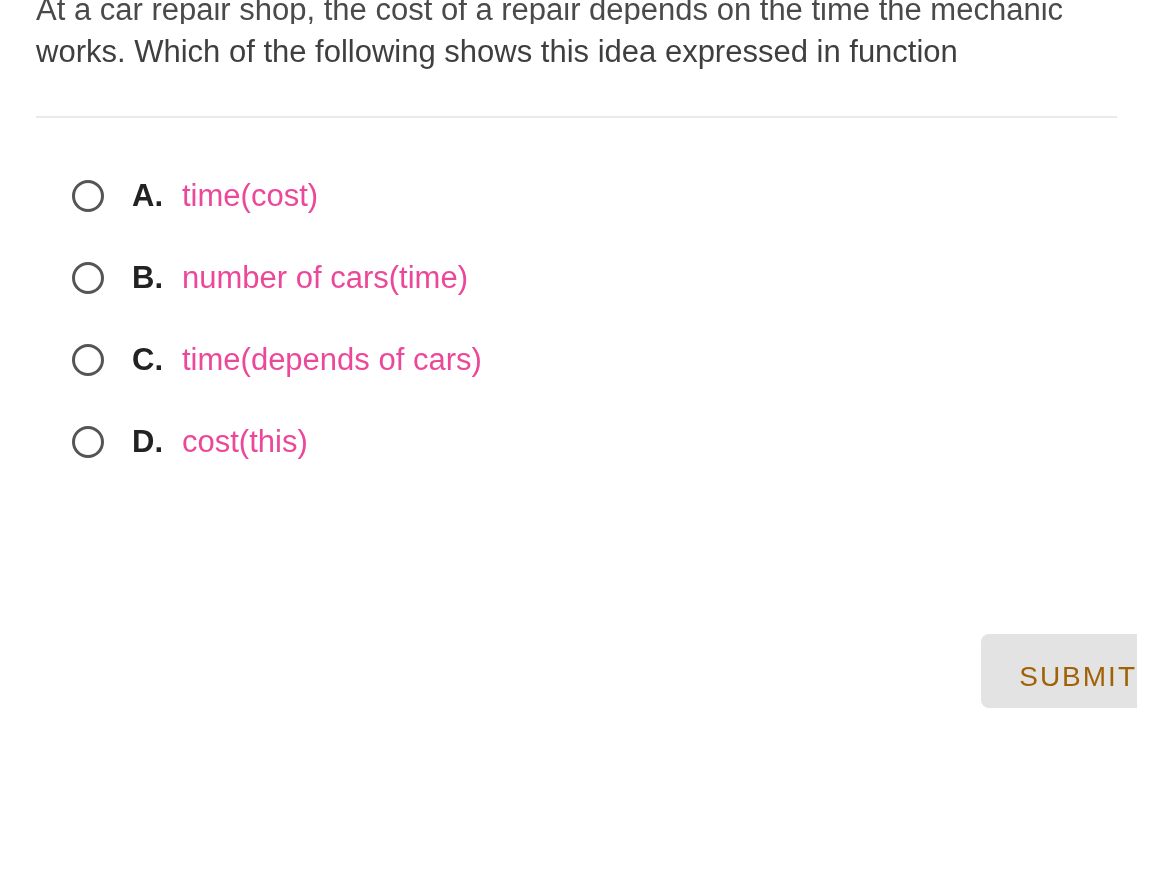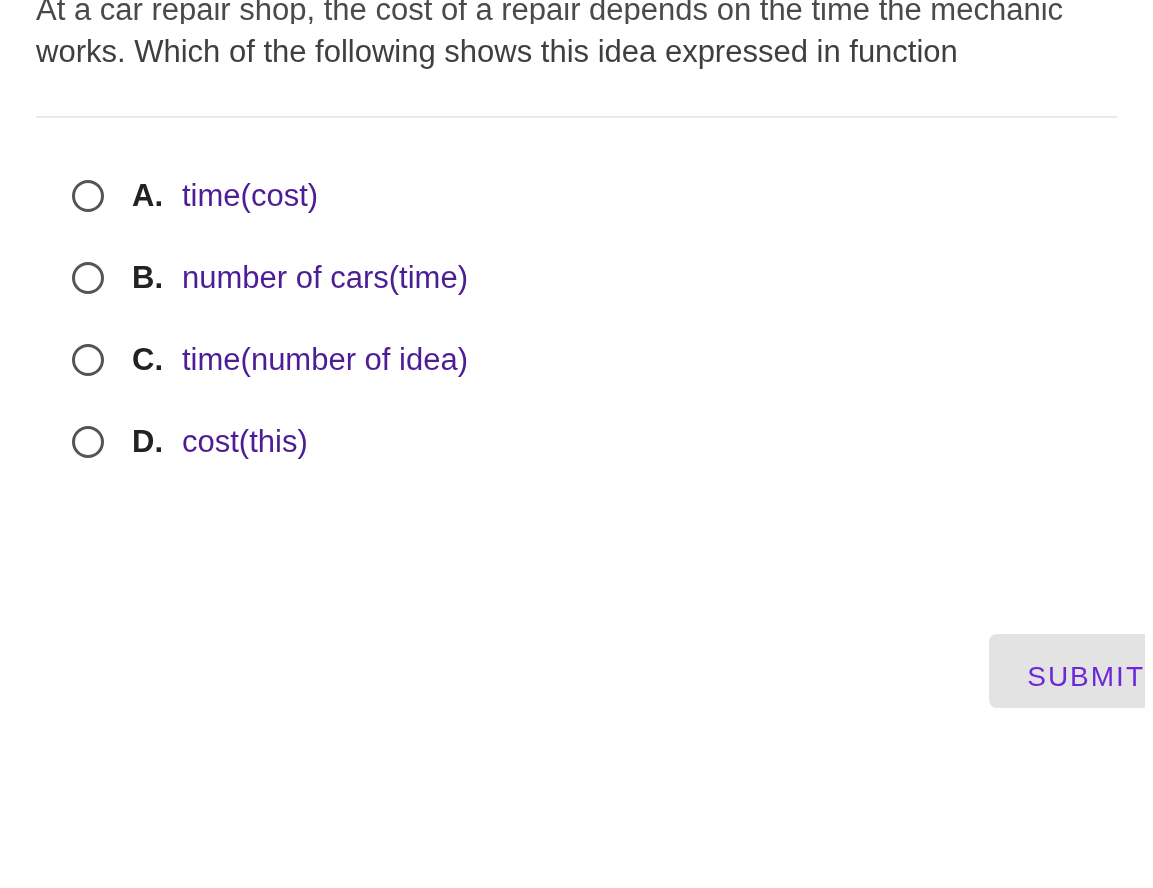--- a/index.html
+++ b/index.html
@@ -55,30 +55,30 @@
   }
   .opt-letter {
     font-weight: 700;
     font-size: 31px;
     color: #222;
     margin-right: 14px;
     min-width: 36px;
   }
   .opt-text {
     font-size: 31px;
-    color: #4c1d95;
+    color: #ec4899;
   }
   .submit-btn {
     position: absolute;
-    right: 8px;
+    right: 16px;
     bottom: 170px;
     height: 74px;
     padding: 11px 0 0 38px;
     background: #e3e3e3;
-    color: #6d28d9;
+    color: #a16207;
     font-size: 28px;
     letter-spacing: 2px;
     border: none;
     border-radius: 8px 0 0 8px;
     cursor: pointer;
     font-family: inherit;
   }
 </style>
 </head>
 <body>
@@ -102,21 +102,21 @@
 
     <label class="option">
       <span class="radio"></span>
       <span class="opt-letter">B.</span>
       <span class="opt-text">number of cars(time)</span>
     </label>
 
     <label class="option">
       <span class="radio"></span>
       <span class="opt-letter">C.</span>
-      <span class="opt-text">time(number of idea)</span>
+      <span class="opt-text">time(depends of cars)</span>
     </label>
 
     <label class="option">
       <span class="radio"></span>
       <span class="opt-letter">D.</span>
       <span class="opt-text">cost(this)</span>
     </label>
 
   </div>
 

